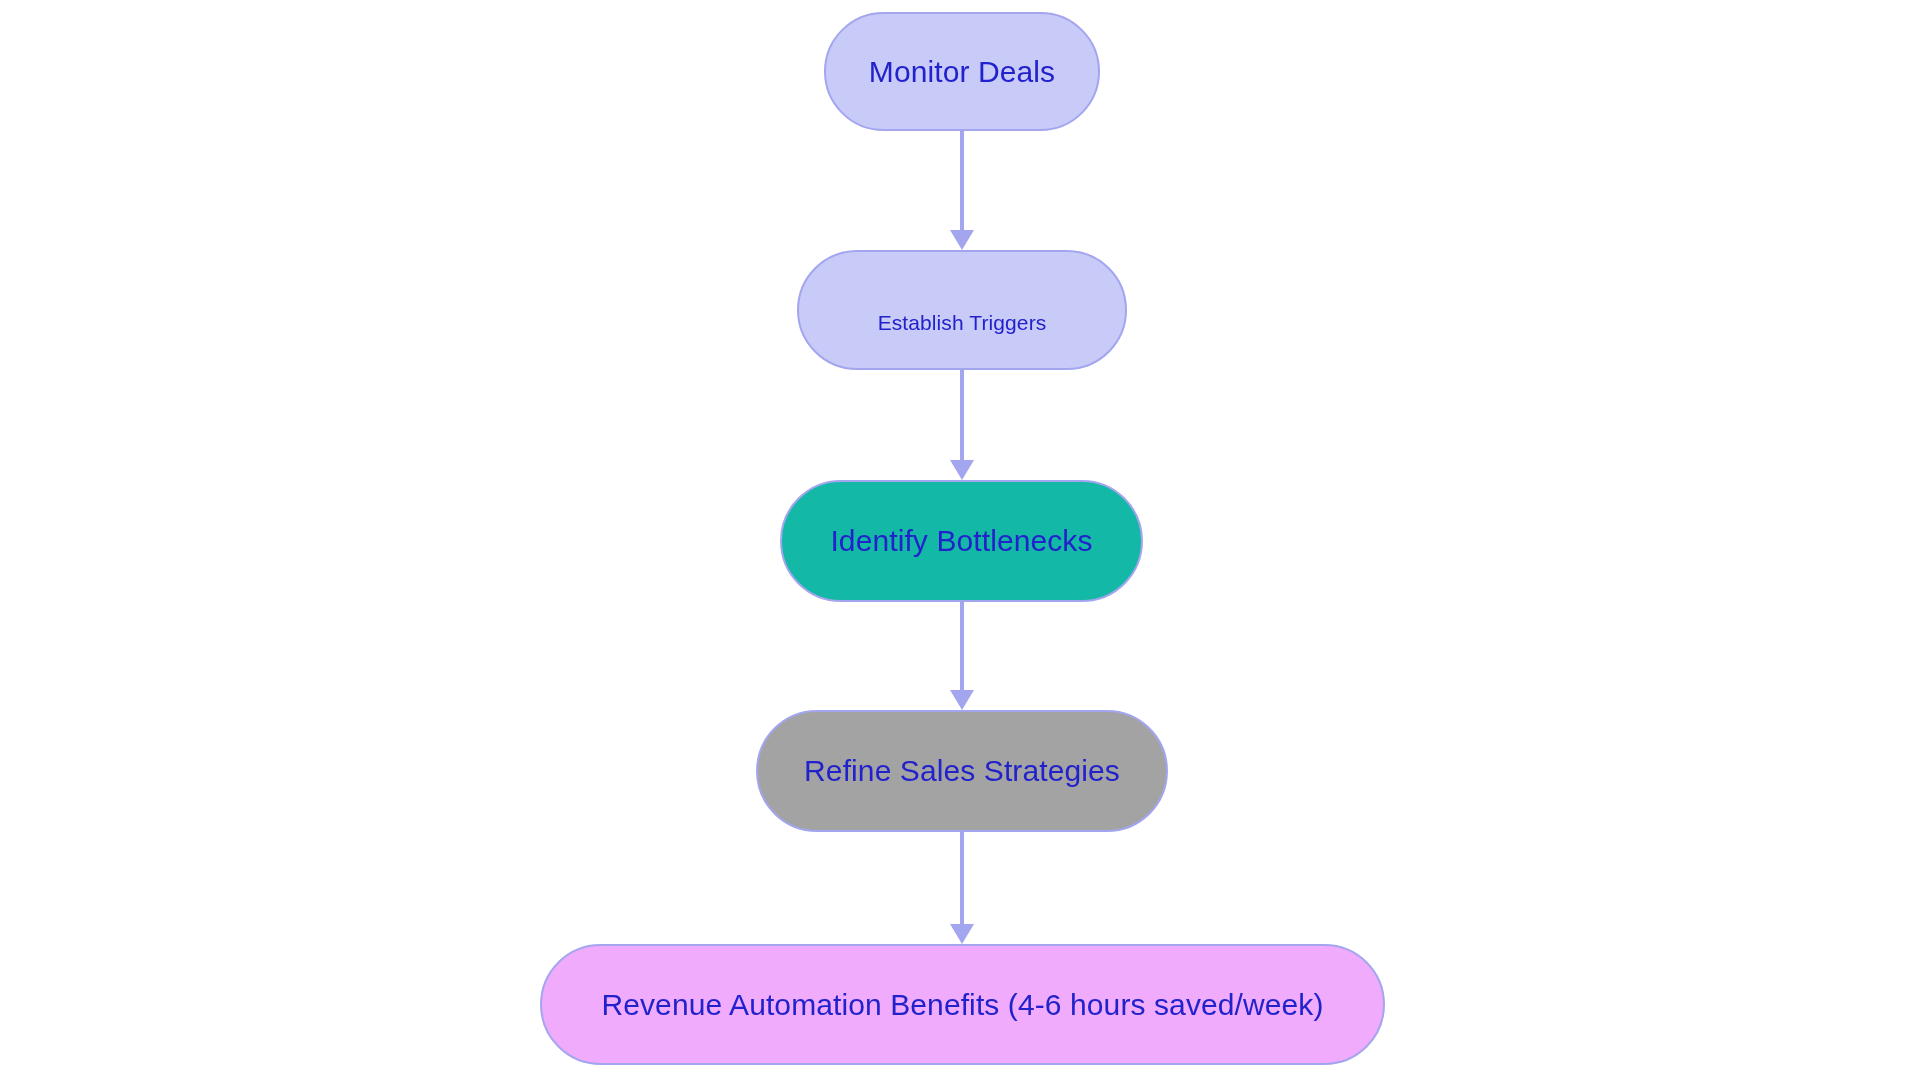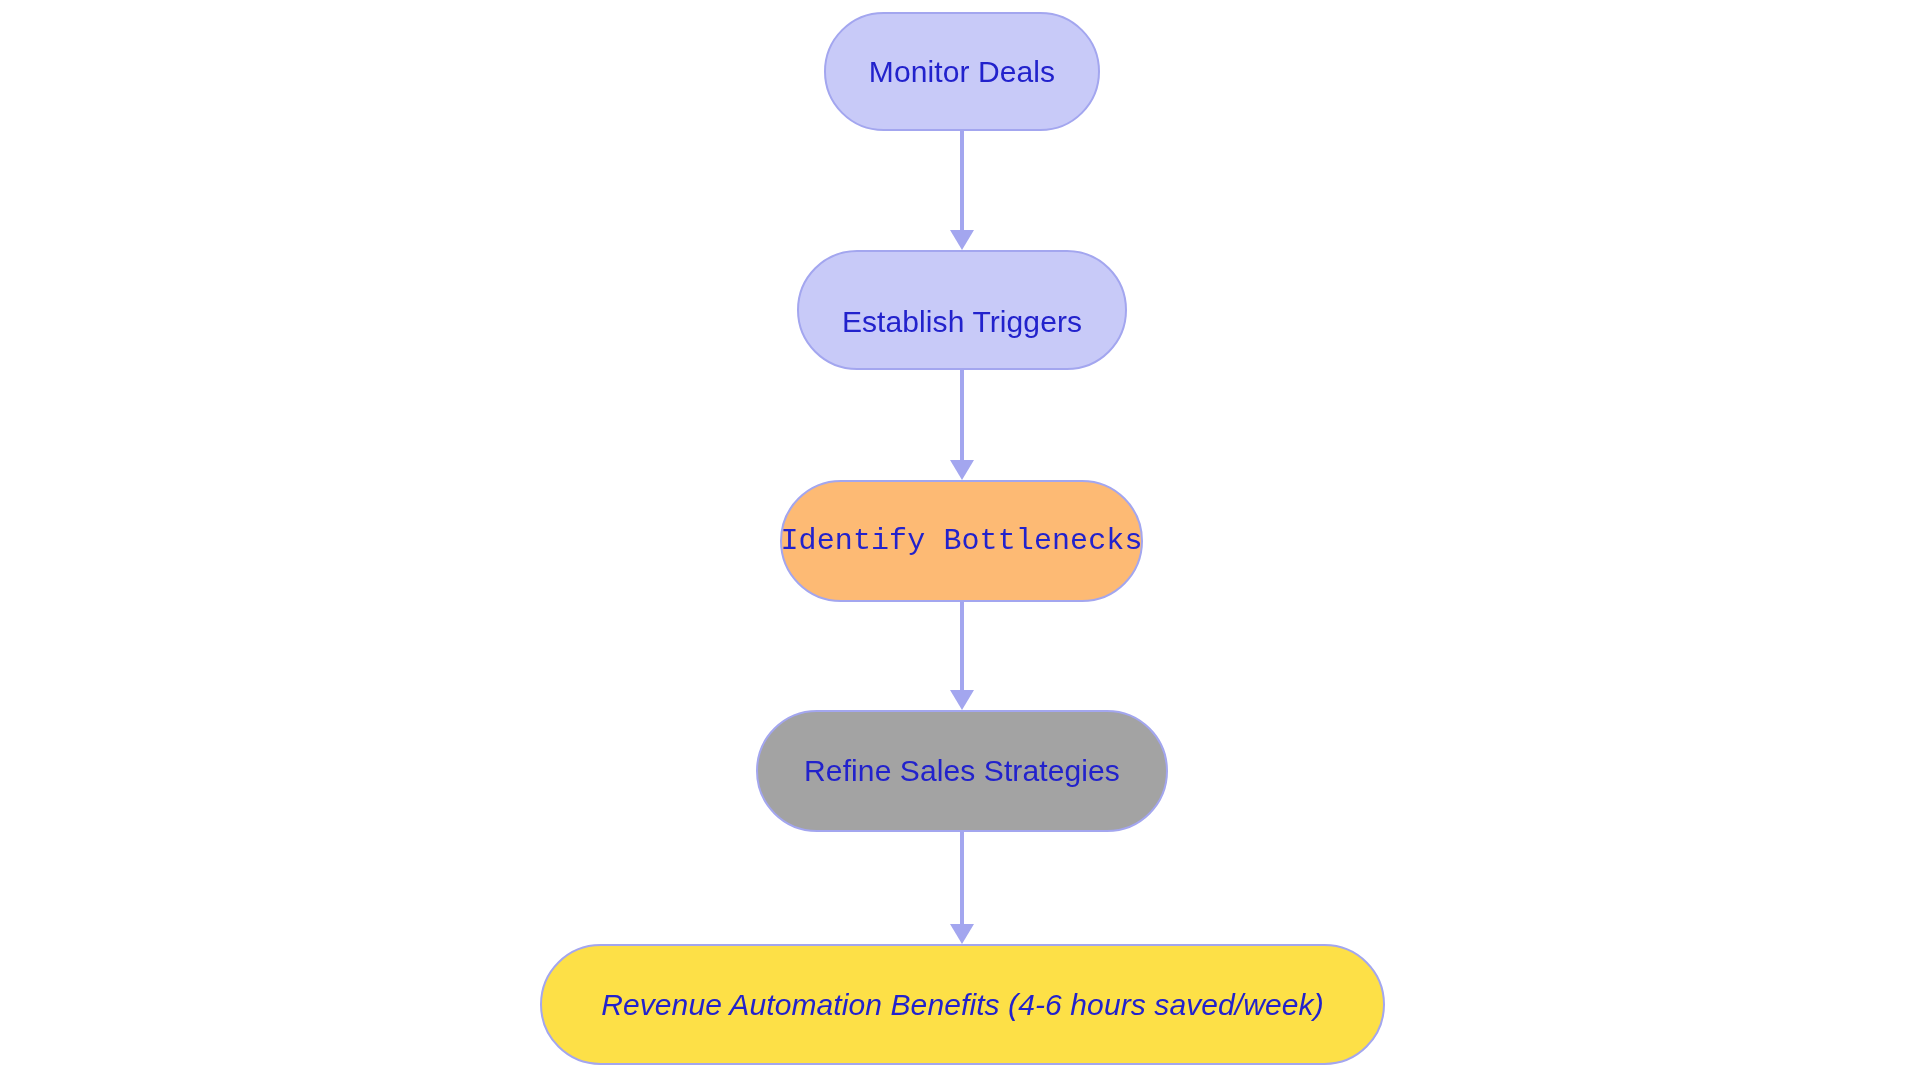--- a/index.html
+++ b/index.html
@@ -45,21 +45,21 @@
   }
 
   
   .node-0 { left: 824px;  top: 12px;  width: 276px; height: 119px; }
   .node-1 { left: 797px;  top: 250px; width: 330px; height: 120px; }
   .node-2 { left: 780px;  top: 480px; width: 363px; height: 122px; }
   .node-3 { left: 756px;  top: 710px; width: 412px; height: 122px; }
   .node-4 { left: 540px;  top: 944px; width: 845px; height: 121px; }
 
   .node-0 .node-label { font-size: 30px; }
-  .node-1 .node-label { font-size: 30px; margin-top: 24px; }
+  .node-1 .node-label { font-size: 21px; margin-top: 24px; }
   .node-2 .node-label { font-size: 30px; }
   .node-3 .node-label { font-size: 30px; }
   .node-4 .node-label { font-size: 30px; }
 
   
   .connector {
     position: absolute;
     z-index: 1;
     pointer-events: none;
   }
@@ -110,35 +110,35 @@
 
   <div class="node node-1" style="background: rgb(200, 202, 248); border-color: rgb(163, 166, 239); color: rgb(34, 34, 204);">
     <span class="node-label">Establish Triggers</span>
   </div>
 
   <div class="connector edge-1">
     <div class="connector-line" style="background: rgb(163, 166, 239);"></div>
     <div class="connector-head" style="border-top-color: rgb(163, 166, 239);"></div>
   </div>
 
-  <div class="node node-2" style="background: #fdba74; border-color: rgb(163, 166, 239); color: rgb(34, 34, 204); font-family: Liberation Mono, monospace;">
+  <div class="node node-2" style="background: #14b8a6; border-color: rgb(163, 166, 239); color: rgb(34, 34, 204);">
     <span class="node-label">Identify Bottlenecks</span>
   </div>
 
   <div class="connector edge-2">
     <div class="connector-line" style="background: rgb(163, 166, 239);"></div>
     <div class="connector-head" style="border-top-color: rgb(163, 166, 239);"></div>
   </div>
 
   <div class="node node-3" style="background: #a3a3a3; border-color: rgb(163, 166, 239); color: rgb(34, 34, 204);">
     <span class="node-label">Refine Sales Strategies</span>
   </div>
 
   <div class="connector edge-3">
     <div class="connector-line" style="background: rgb(163, 166, 239);"></div>
     <div class="connector-head" style="border-top-color: rgb(163, 166, 239);"></div>
   </div>
 
-  <div class="node node-4" style="background: #fde047; border-color: rgb(163, 166, 239); color: rgb(34, 34, 204); font-style: italic;">
+  <div class="node node-4" style="background: #f0abfc; border-color: rgb(163, 166, 239); color: rgb(34, 34, 204);">
     <span class="node-label">Revenue Automation Benefits (4-6 hours saved/week)</span>
   </div>
 
 </div>
 
 </body></html>

